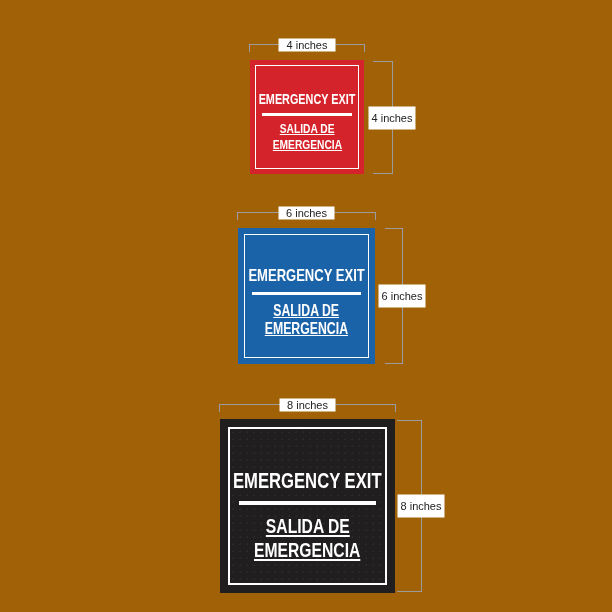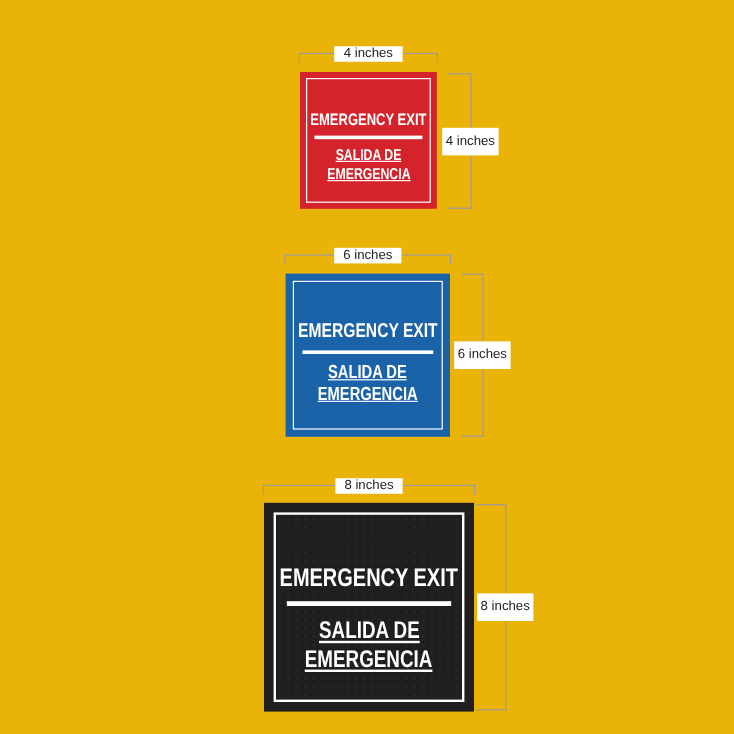--- a/index.html
+++ b/index.html
@@ -5,21 +5,21 @@
   html, body {
     margin: 0;
     padding: 0;
     background: #ffffff;
     font-family: "Liberation Sans", sans-serif;
   }
   .canvas {
     position: relative;
     width: 612px;
     height: 612px;
-    background: #eab308;
+    background: #a16207;
     overflow: hidden;
   }
 
   
   .dim-top {
     position: absolute;
     height: 8px;
     border-top: 1px solid #9c9c9c;
     border-left: 1px solid #9c9c9c;
     border-right: 1px solid #9c9c9c;

